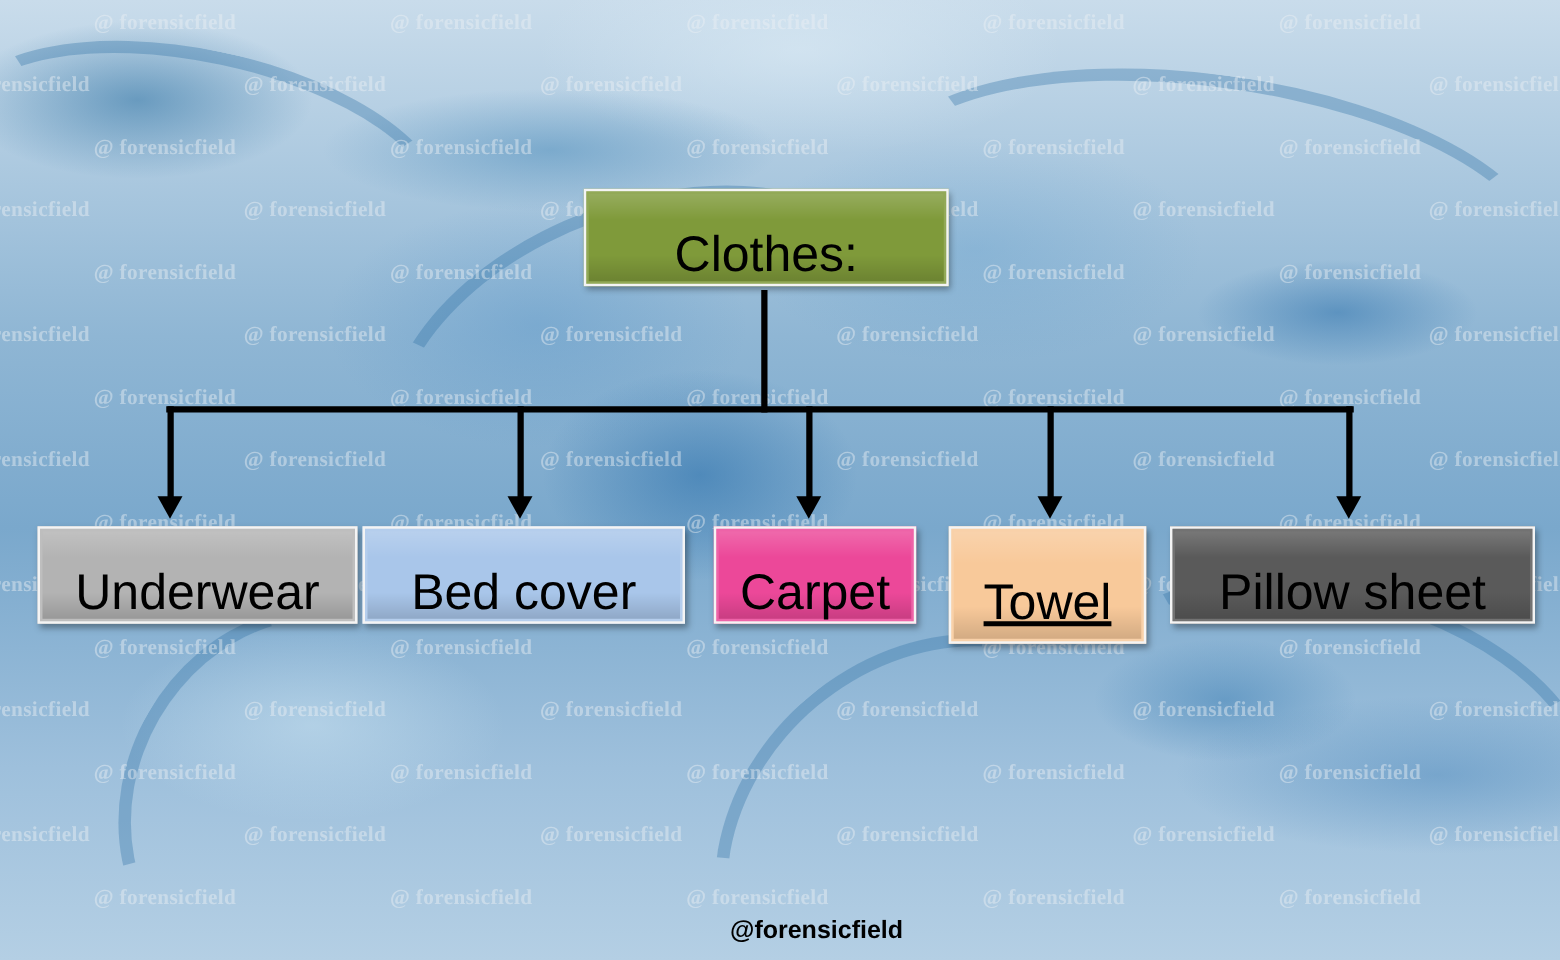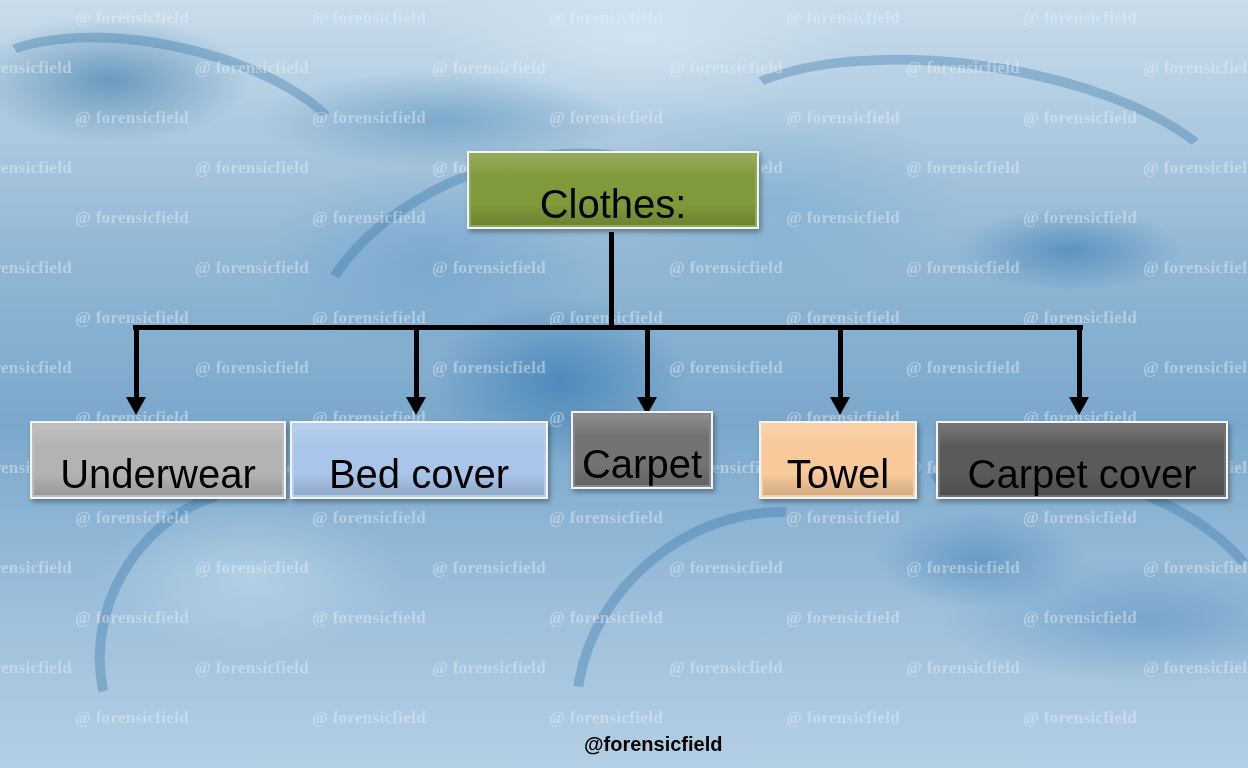--- a/index.html
+++ b/index.html
@@ -174,23 +174,23 @@
 <div class="node" style="left:467px;top:151px;width:292px;height:78px;background:#7f9a3a;font-size:40px;">
   <span>Clothes:</span>
 </div>
 
 <div class="node" style="left:30px;top:421px;width:256px;height:78px;background:#b3b3b3;">
   <span>Underwear</span>
 </div>
 <div class="node" style="left:290px;top:421px;width:258px;height:78px;background:#a9c6ea;">
   <span>Bed cover</span>
 </div>
-<div class="node" style="left:571px;top:411px;width:142px;height:78px;background:#737373;">
+<div class="node" style="left:571px;top:421px;width:162px;height:78px;background:#ec4899;">
   <span>Carpet</span>
 </div>
-<div class="node" style="left:759px;top:421px;width:158px;height:78px;background:#f8c99a;">
+<div class="node" style="left:759px;top:421px;width:158px;height:94px;background:#f8c99a;text-decoration:underline;">
   <span>Towel</span>
 </div>
 <div class="node" style="left:936px;top:421px;width:292px;height:78px;background:#5a5a5a;">
-  <span>Carpet cover</span>
+  <span>Pillow sheet</span>
 </div>
 
 <div class="credit">@forensicfield</div>
 
 </body></html>

